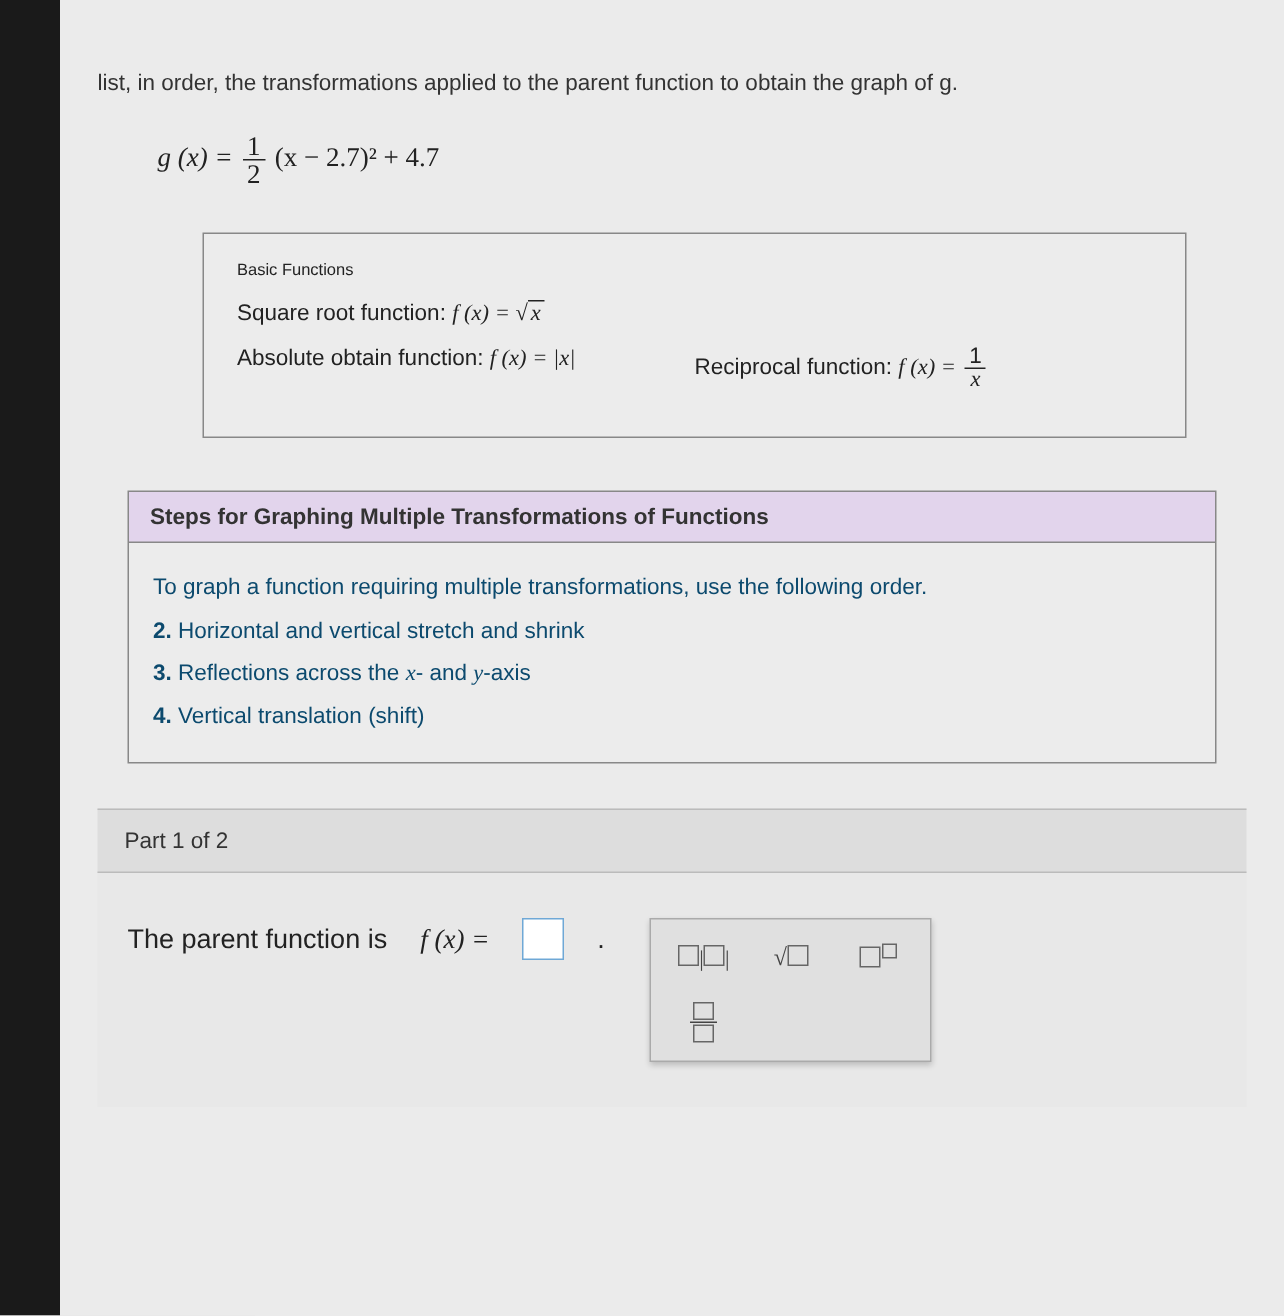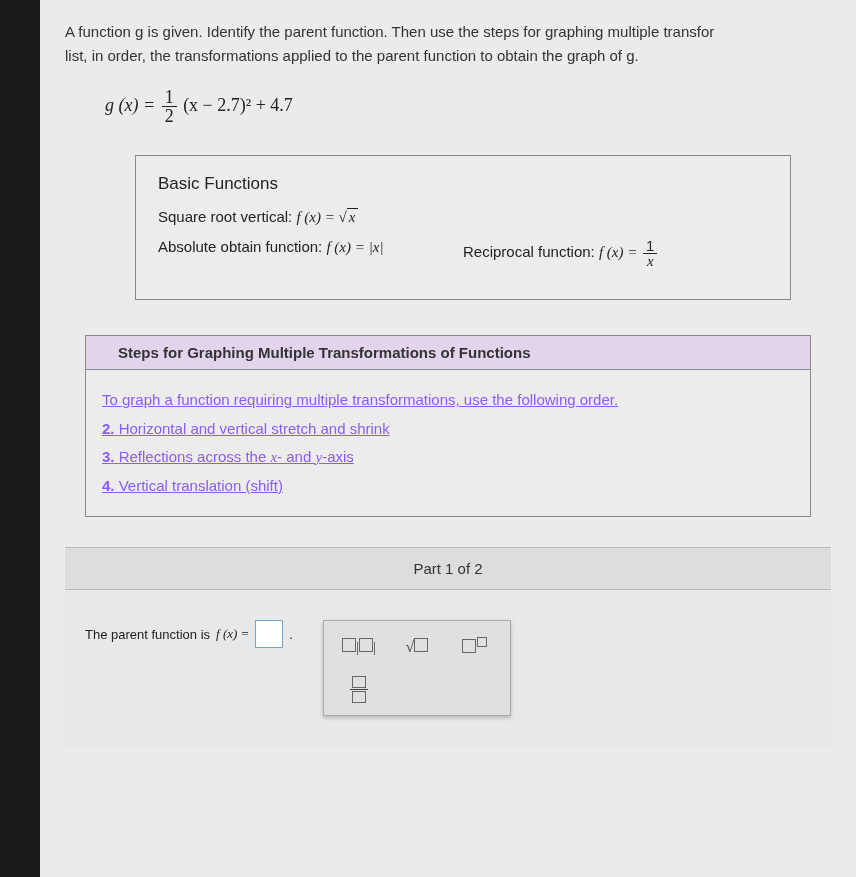--- a/index.html
+++ b/index.html
@@ -44,21 +44,21 @@
   }
   .frac .num { display: block; border-bottom: 1px solid #222; padding: 0 3px; }
   .frac .den { display: block; padding: 0 3px; }
   .basic-box {
     margin: 30px 40px 30px 70px;
     border: 1px solid #888;
     padding: 18px 22px;
     background: #ececec;
   }
   .basic-title {
-    font-size: 17px;
+    font-size: 11px;
     color: #222;
     margin-bottom: 14px;
   }
   .basic-row {
     display: flex;
     margin-bottom: 12px;
   }
   .basic-cell {
     flex: 1;
     font-size: 15px;
@@ -71,55 +71,53 @@
     text-align: center;
   }
   .steps-box {
     margin: 35px 20px 30px 20px;
     border: 1px solid #888;
     background: #ececec;
   }
   .steps-header {
     background: #e2d4ec;
     border-bottom: 1px solid #888;
-    padding: 8px 32px;
+    padding: 8px 14px;
     font-weight: bold;
     color: #333;
     font-size: 15px;
   }
   .steps-body {
     padding: 16px 16px;
     font-size: 15px;
-    color: #8b5cf6;
+    color: #0c4a6e;
     line-height: 1.9;
-    text-decoration: underline;
   }
   .part-header {
     background: #ddd;
     border-top: 1px solid #bbb;
     border-bottom: 1px solid #bbb;
     padding: 12px 18px;
     font-size: 15px;
     color: #333;
     margin: 0 0 0 0;
-    text-align: center;
   }
   .answer-area {
     padding: 30px 20px;
     background: #e8e8e8;
     display: flex;
     align-items: flex-start;
     gap: 30px;
   }
   .answer-text {
-    font-size: 13px;
+    font-size: 18px;
     color: #222;
     display: flex;
     align-items: center;
-    gap: 6px;
+    gap: 22px;
   }
   .input-box {
     display: inline-block;
     width: 28px;
     height: 28px;
     border: 1px solid #6fa8d6;
     background: #fff;
     vertical-align: middle;
   }
   .palette {
@@ -155,38 +153,38 @@
   .frac-btn .line { display:block; width:18px; height:1px; background:#444; margin:1px auto;}
 </style>
 </head>
 <body>
 
 <div class="left-bar"></div>
 
 <div class="content">
 
   <div class="instructions">
-    <span>A function g is given. Identify the parent function. Then use the steps for graphing multiple transfor</span><br>
+    <br>
     <span>list, in order, the transformations applied to the parent function to obtain the graph of g.</span>
   </div>
 
   <div class="equation">
     <span class="math">g (x) =</span>
     <span class="frac">
       <span class="num">1</span>
       <span class="den">2</span>
     </span>
     <span class="math" style="font-style:normal">(x − 2.7)² + 4.7</span>
   </div>
 
   <div class="basic-box">
     <div class="basic-title">Basic Functions</div>
     <div class="basic-row">
       <div class="basic-cell">
-        <span>Square root vertical: </span><span class="math">f (x) = </span><span class="math">√<span style="border-top:1px solid #222; padding:0 2px;">x</span></span>
+        <span>Square root function: </span><span class="math">f (x) = </span><span class="math">√<span style="border-top:1px solid #222; padding:0 2px;">x</span></span>
       </div>
     </div>
     <div class="basic-row">
       <div class="basic-cell">
         <span>Absolute obtain function: </span><span class="math">f (x) = |x|</span>
       </div>
       <div class="basic-cell">
         <span>Reciprocal function: </span><span class="math">f (x) = </span><span class="frac"><span class="num">1</span><span class="den math">x</span></span>
       </div>
     </div>

